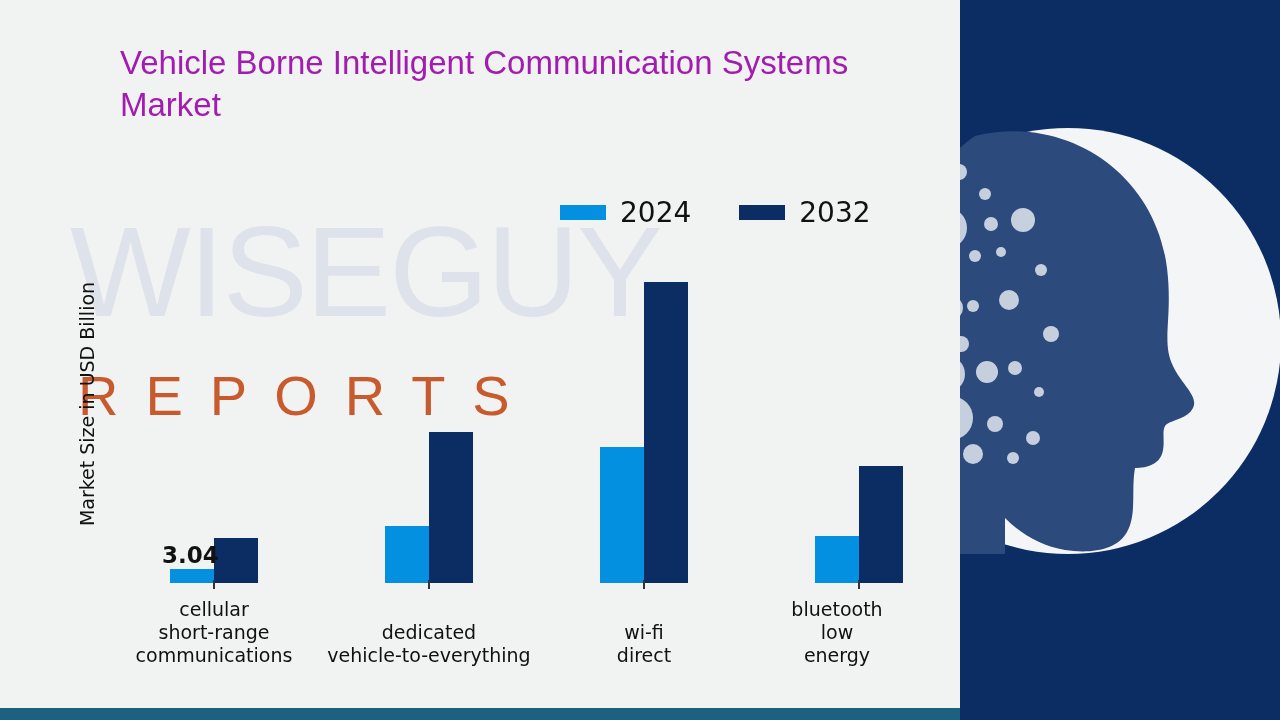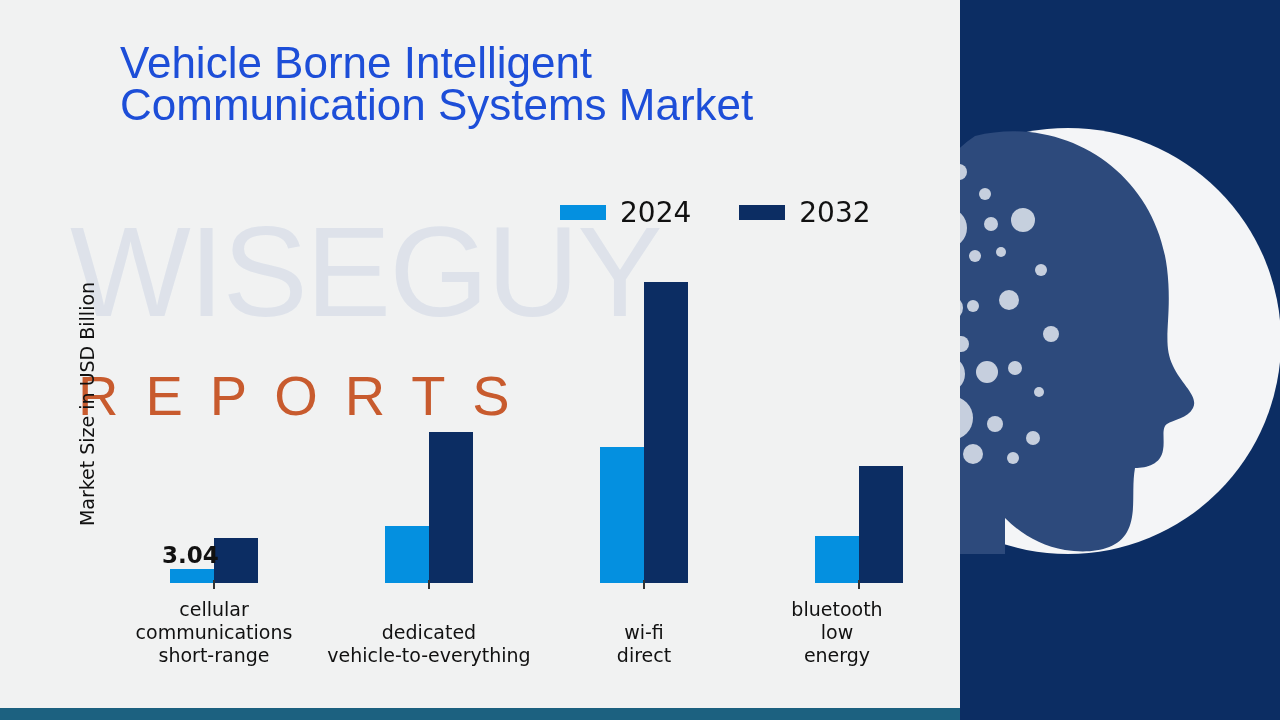--- a/index.html
+++ b/index.html
@@ -23,22 +23,22 @@
     width:426px; height:426px; border-radius:50%;
     background:#f4f5f7;
   }
   .head-silhouette { position:absolute; left:-105px; top:128px; width:426px; height:426px; }
   .dots-layer { position:absolute; left:-105px; top:128px; width:426px; height:426px; }
 
   
   .title {
     position:absolute; left:120px; top:42px; width:780px;
     font-family:"Liberation Sans", sans-serif;
-    font-size:44px; line-height:42px; font-weight:400;
-    color:#1d4ed8; letter-spacing:0px;
+    font-size:33px; line-height:42px; font-weight:400;
+    color:#a21caf; letter-spacing:0px;
   }
 
   
   .watermark { position:absolute; left:70px; top:198px; width:840px; height:250px; pointer-events:none; }
   .wm-wise {
     position:absolute; left:0; top:0; width:840px;
     font-family:"Liberation Sans", sans-serif;
     font-size:128px; font-weight:400; letter-spacing:-2px;
     color:#d7dde8; opacity:.72; white-space:nowrap;
   }
@@ -106,22 +106,22 @@
       <span class="legend-label">2032</span>
     </div>
   </div>
 
   <div class="plot" id="plot">
       <div class="bar" style="left: 170px; width: 44px; height: 14px; bottom: 137px; background: rgb(4, 144, 224);"></div>
       <div class="bar" style="left: 214px; width: 44px; height: 45px; bottom: 137px; background: rgb(12, 45, 99);"></div>
       <div class="tick" style="left: 213px;"></div>
       <div class="cat-label" style="left: 64px;">
         <div>cellular</div>
+        <div>short-range</div>
         <div>communications</div>
-        <div>short-range</div>
       </div>
       <div class="bar" style="left: 385px; width: 44px; height: 57px; bottom: 137px; background: rgb(4, 144, 224);"></div>
       <div class="bar" style="left: 429px; width: 44px; height: 151px; bottom: 137px; background: rgb(12, 45, 99);"></div>
       <div class="tick" style="left: 428px;"></div>
       <div class="cat-label" style="left: 279px;">
         <div>dedicated</div>
         <div>vehicle-to-everything</div>
       </div>
       <div class="bar" style="left: 600px; width: 44px; height: 136px; bottom: 137px; background: rgb(4, 144, 224);"></div>
       <div class="bar" style="left: 644px; width: 44px; height: 301px; bottom: 137px; background: rgb(12, 45, 99);"></div>

